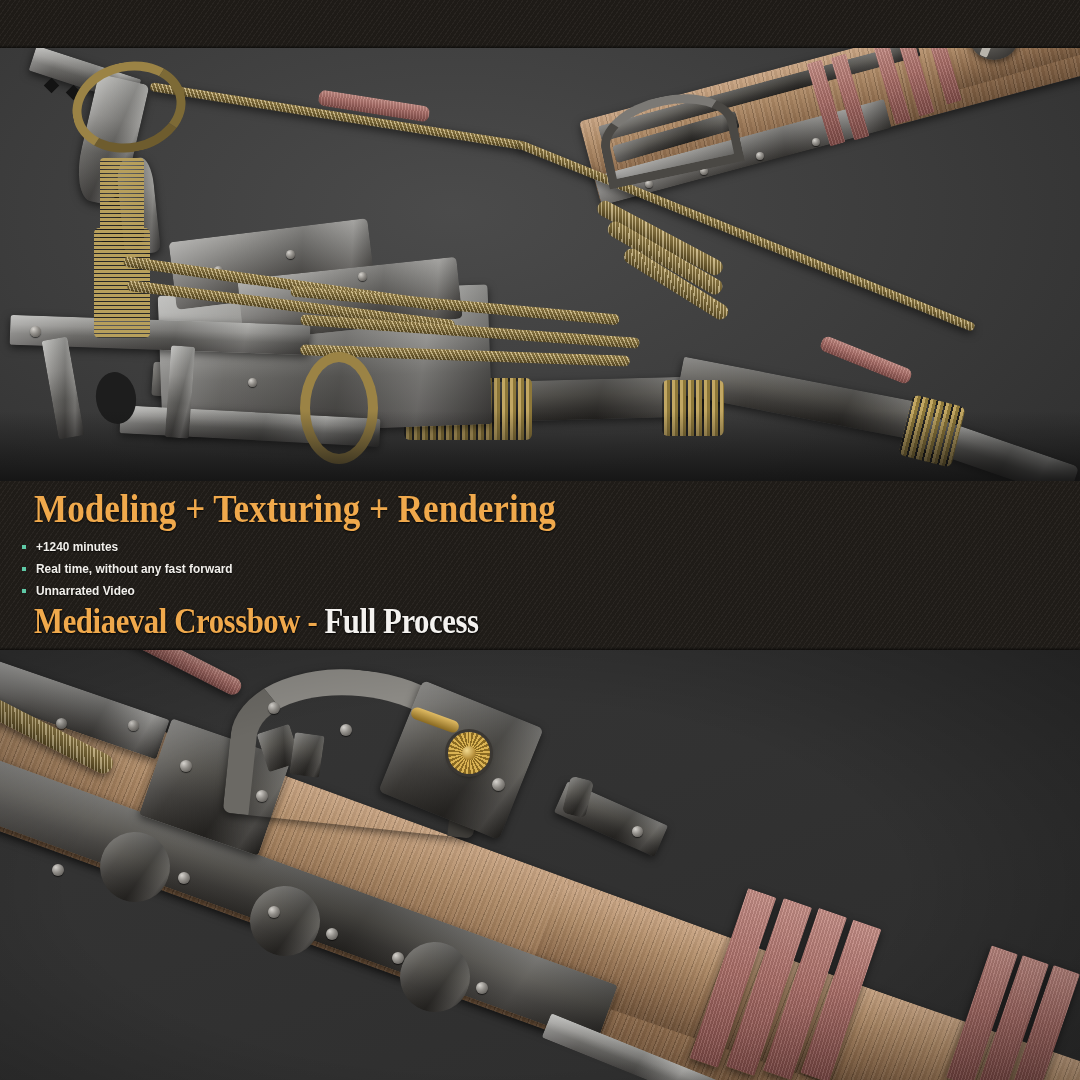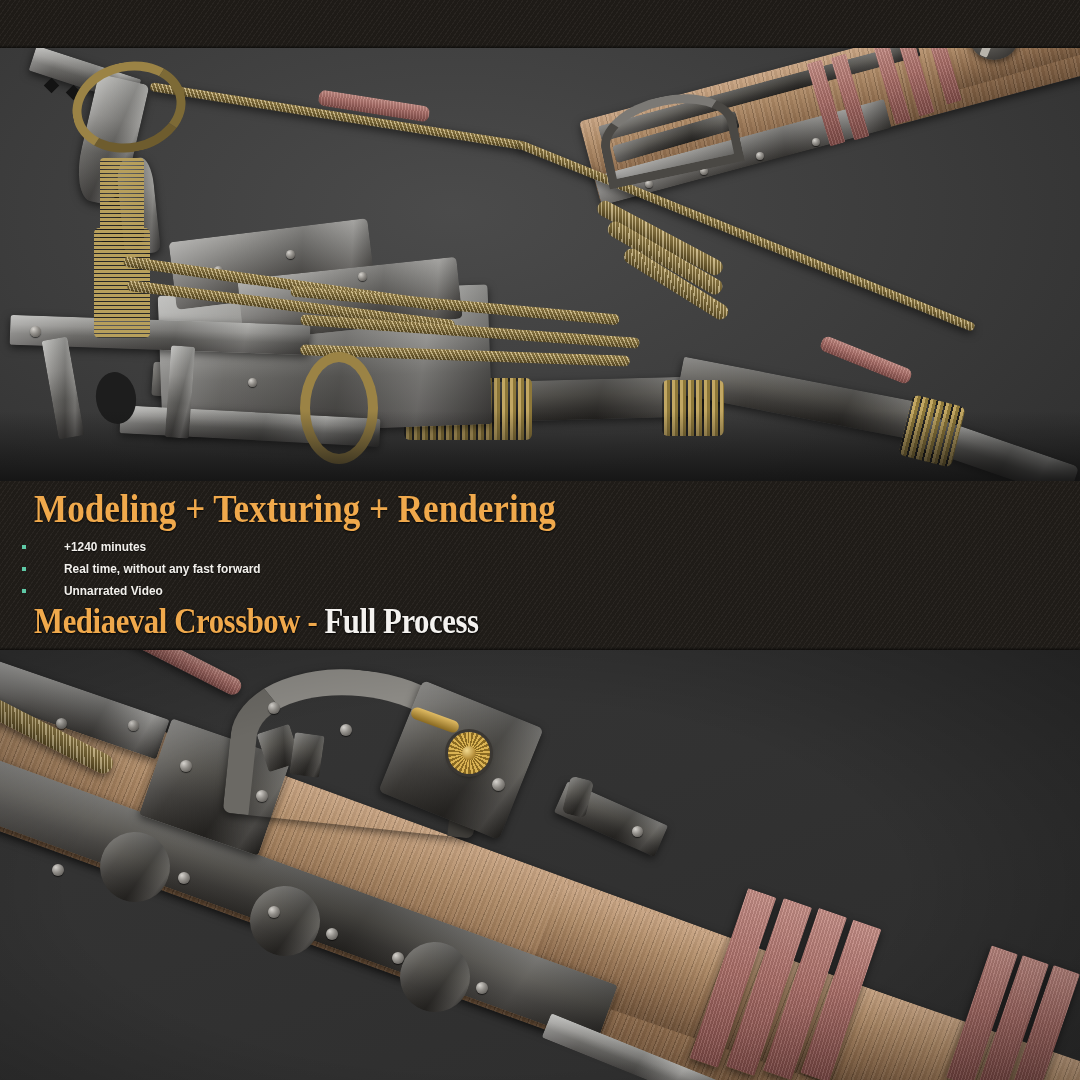--- a/index.html
+++ b/index.html
@@ -96,21 +96,20 @@
     margin: 0;
     padding: 0;
     list-style: none;
     z-index: 31;
   }
   #bullet-list li {
     display: flex;
     align-items: center;
     height: 17px;
     margin: 0 0 5px 0;
-    gap: 28px;
   }
   .bullet-mark {
     width: 4px;
     height: 4px;
     background: #5ec9a6;
     margin-right: 10px;
     flex: 0 0 auto;
   }
   .bullet-text {
     font-family: "Liberation Sans", sans-serif;

